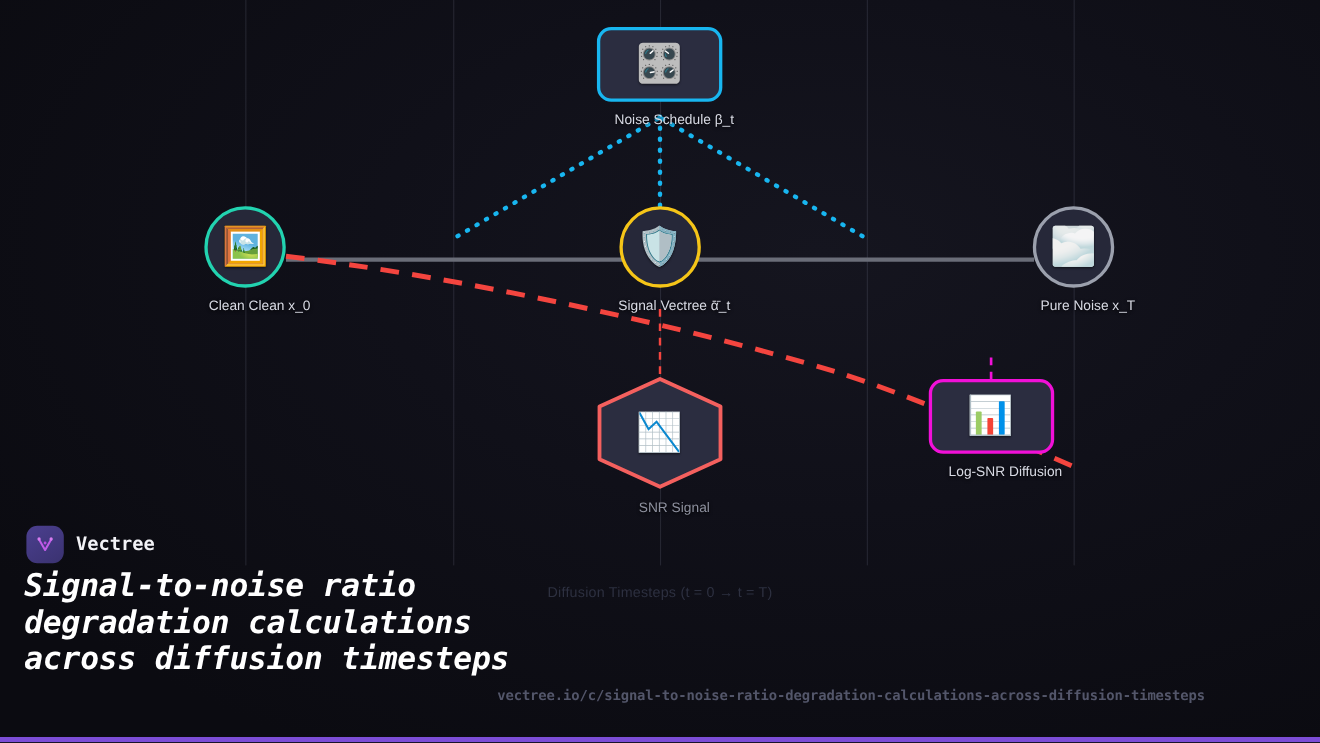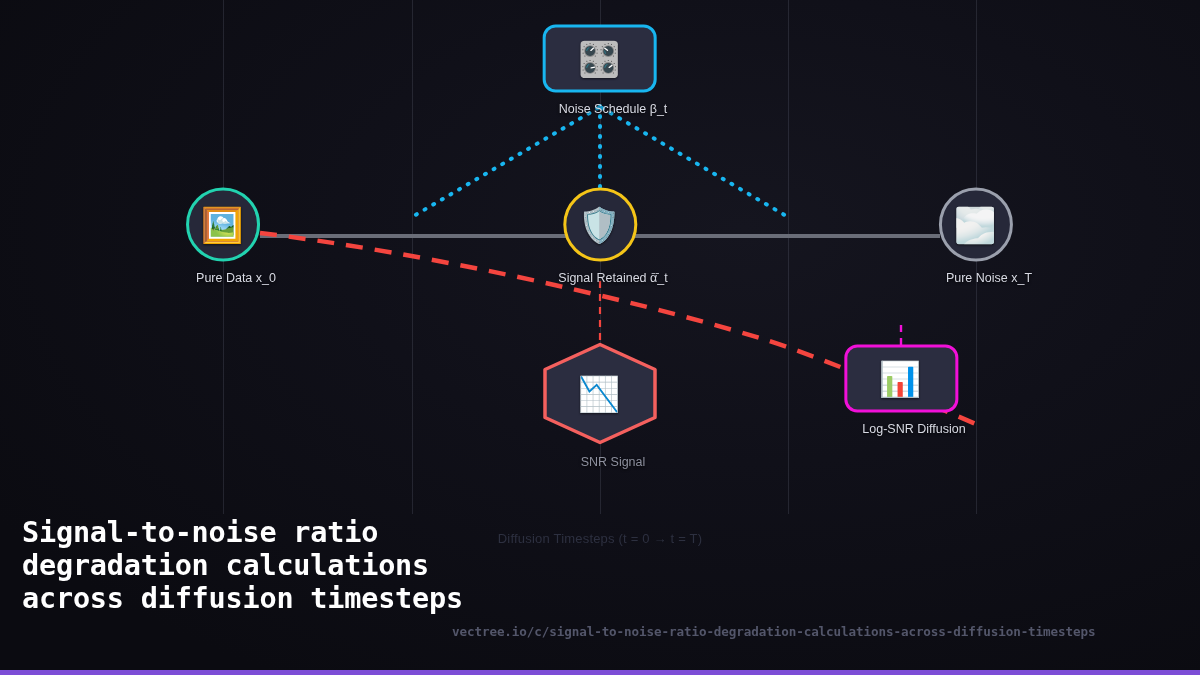--- a/index.html
+++ b/index.html
@@ -144,20 +144,21 @@
     position: absolute;
     left: 22px;
     top: 517px;
     width: 460px;
     font-family: "DejaVu Sans Mono", "Liberation Mono", monospace;
     font-size: 28.5px;
     font-weight: bold;
     line-height: 1.155;
     color: #ffffff;
     letter-spacing: -0.2px;
+    font-style: italic;
   }
 
   #url {
     position: absolute;
     left: 452px;
     top: 624px;
     font-family: "DejaVu Sans Mono", "Liberation Mono", monospace;
     font-size: 12.6px;
     color: #53566a;
     letter-spacing: -0.1px;
@@ -207,27 +208,27 @@
       <div class="node" style="left: 600px; top: 70px;">
         <div class="shape rounded" style="border-color: rgb(24, 182, 240); background: rgb(43, 45, 64);">
           <span class="glyph">🎛️</span>
         </div>
         <div class="node-label">Noise Schedule β_t</div>
       </div>
       <div class="node" style="left: 223px; top: 236px;">
         <div class="shape circle" style="border-color: rgb(34, 211, 176); background: rgb(38, 40, 57);">
           <span class="glyph">🖼️</span>
         </div>
-        <div class="node-label">Pure Data x_0</div>
+        <div class="node-label">Clean Clean x_0</div>
       </div>
       <div class="node" style="left: 600px; top: 236px;">
         <div class="shape circle" style="border-color: rgb(245, 197, 24); background: rgb(38, 40, 57);">
           <span class="glyph">🛡️</span>
         </div>
-        <div class="node-label">Signal Retained ᾱ̄_t</div>
+        <div class="node-label">Signal Vectree ᾱ̄_t</div>
       </div>
       <div class="node" style="left: 976px; top: 236px;">
         <div class="shape circle" style="border-color: rgb(155, 160, 173); background: rgb(38, 40, 57);">
           <span class="glyph">🌫️</span>
         </div>
         <div class="node-label">Pure Noise x_T</div>
       </div>
       <div class="node" style="left: 600px; top: 405px;">
         <div class="shape hexagon" style="background: transparent;">
           <svg width="118" height="104" viewBox="0 0 118 104" style="position: absolute; inset: 0px;">
@@ -242,19 +243,30 @@
       <div class="node" style="left: 901px; top: 390px;">
         <div class="shape rounded" style="border-color: rgb(241, 16, 216); background: rgb(43, 45, 64);">
           <span class="glyph">📊</span>
         </div>
         <div class="node-label">Log-SNR Diffusion</div>
       </div>
     </div>
 
   <div id="axis-caption">Diffusion Timesteps (t = 0 → t = T)</div>
 
+  <div id="brand">
+    <div id="logo-tile">
+      <svg width="22" height="22" viewBox="0 0 22 22" aria-hidden="true">
+        <path d="M5.5 6.5 L11 16 L16.5 6.5" fill="none" stroke="#c05ce8" stroke-width="1.9" stroke-linecap="round" stroke-linejoin="round"></path>
+        <circle cx="5.5" cy="6.0" r="1.5" fill="#d77bf0"></circle>
+        <circle cx="16.5" cy="6.0" r="1.5" fill="#d77bf0"></circle>
+        <circle cx="11" cy="9.6" r="1.3" fill="#b84ee0"></circle>
+      </svg>
+    </div>
+    <div id="brand-name">Vectree</div>
+  </div>
 
   <div id="headline">Signal-to-noise ratio degradation calculations across diffusion timesteps</div>
 
   <div id="url">vectree.io/c/signal-to-noise-ratio-degradation-calculations-across-diffusion-timesteps</div>
 
   <div id="accent-bar"></div>
 </div>
 
 </body></html>

